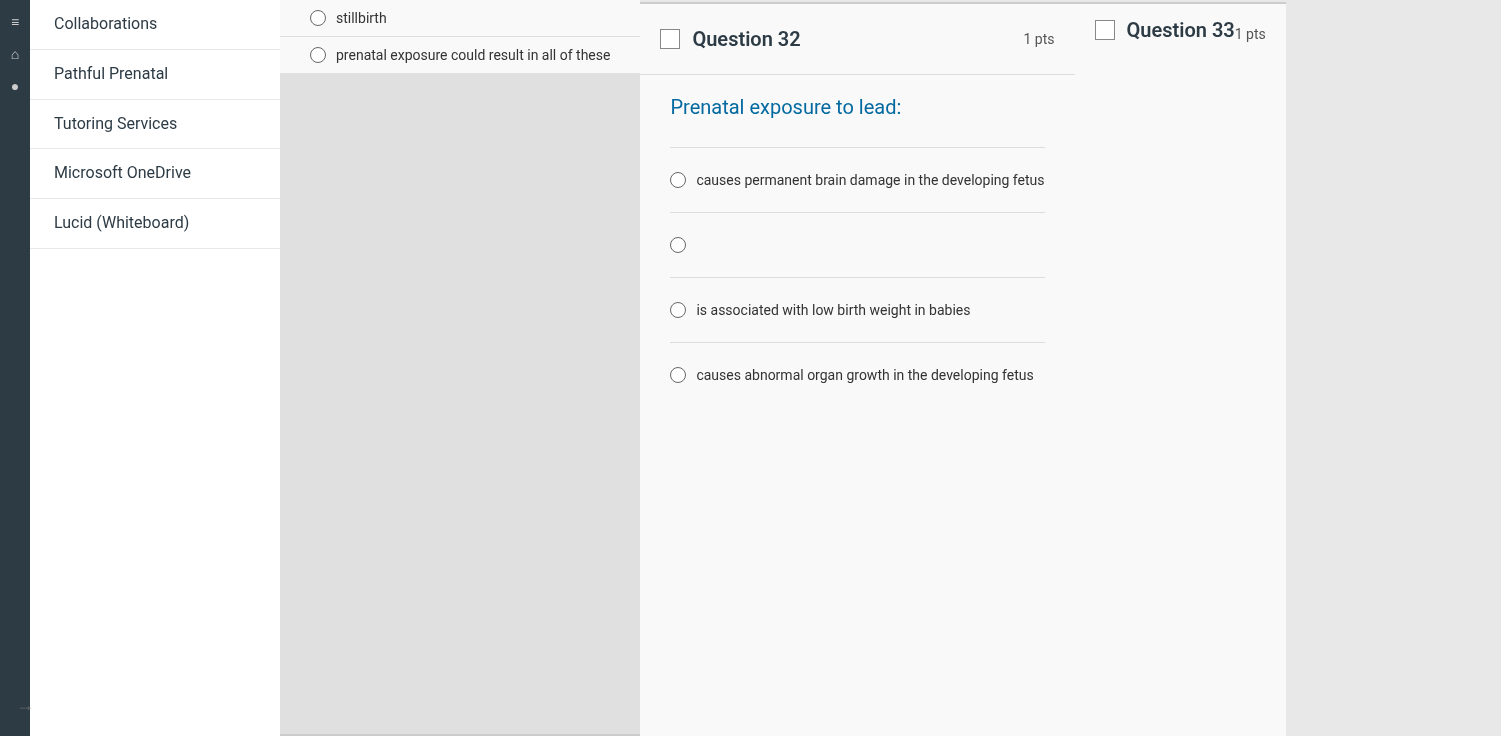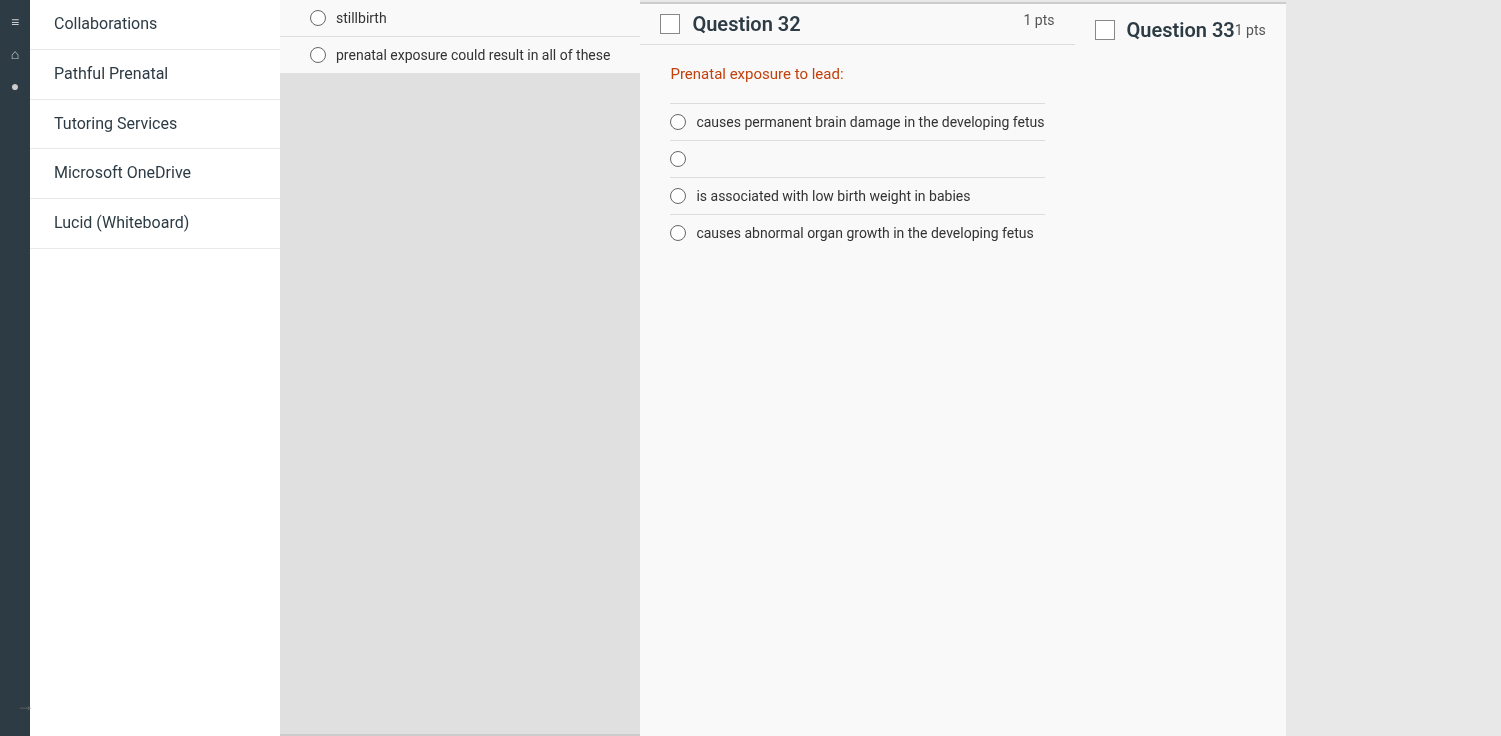--- a/index.html
+++ b/index.html
@@ -100,23 +100,23 @@
 
     
     .question-block {
       background: #f9f9f9;
       margin-top: 2px;
       border-top: 2px solid #ccc;
     }
 
     .question-header {
       display: flex;
-      align-items: flex-start;
+      align-items: center;
       justify-content: space-between;
-      padding: 8px 20px;
+      padding: 23px 20px;
       border-bottom: 1px solid #ddd;
       background: #f9f9f9;
     }
 
     .question-header-left {
       display: flex;
       align-items: center;
       gap: 12px;
     }
 
@@ -141,45 +141,45 @@
       font-size: 14px;
       color: #555;
     }
 
     .question-body {
       padding: 20px 30px;
       background: #f9f9f9;
     }
 
     .question-prompt {
-      font-size: 15px;
-      color: #c2410c;
-      margin-bottom: 20px;
+      font-size: 20px;
+      color: #0369a1;
+      margin-bottom: 28px;
     }
 
     .answer-option-row {
       display: flex;
       align-items: center;
       gap: 10px;
-      padding: 10px 0;
+      padding: 24px 0;
       border-top: 1px solid #ddd;
       font-size: 14px;
       color: #333;
     }
 
     
     .question-33-block {
       background: #f9f9f9;
       margin-top: 2px;
       border-top: 2px solid #ccc;
     }
 
     .question-33-header {
       display: flex;
-      align-items: center;
+      align-items: flex-end;
       justify-content: space-between;
       padding: 14px 20px;
       background: #f9f9f9;
     }
 
     .left-panel {
       display: flex;
     }
 
     .sidebar-text-nav {

